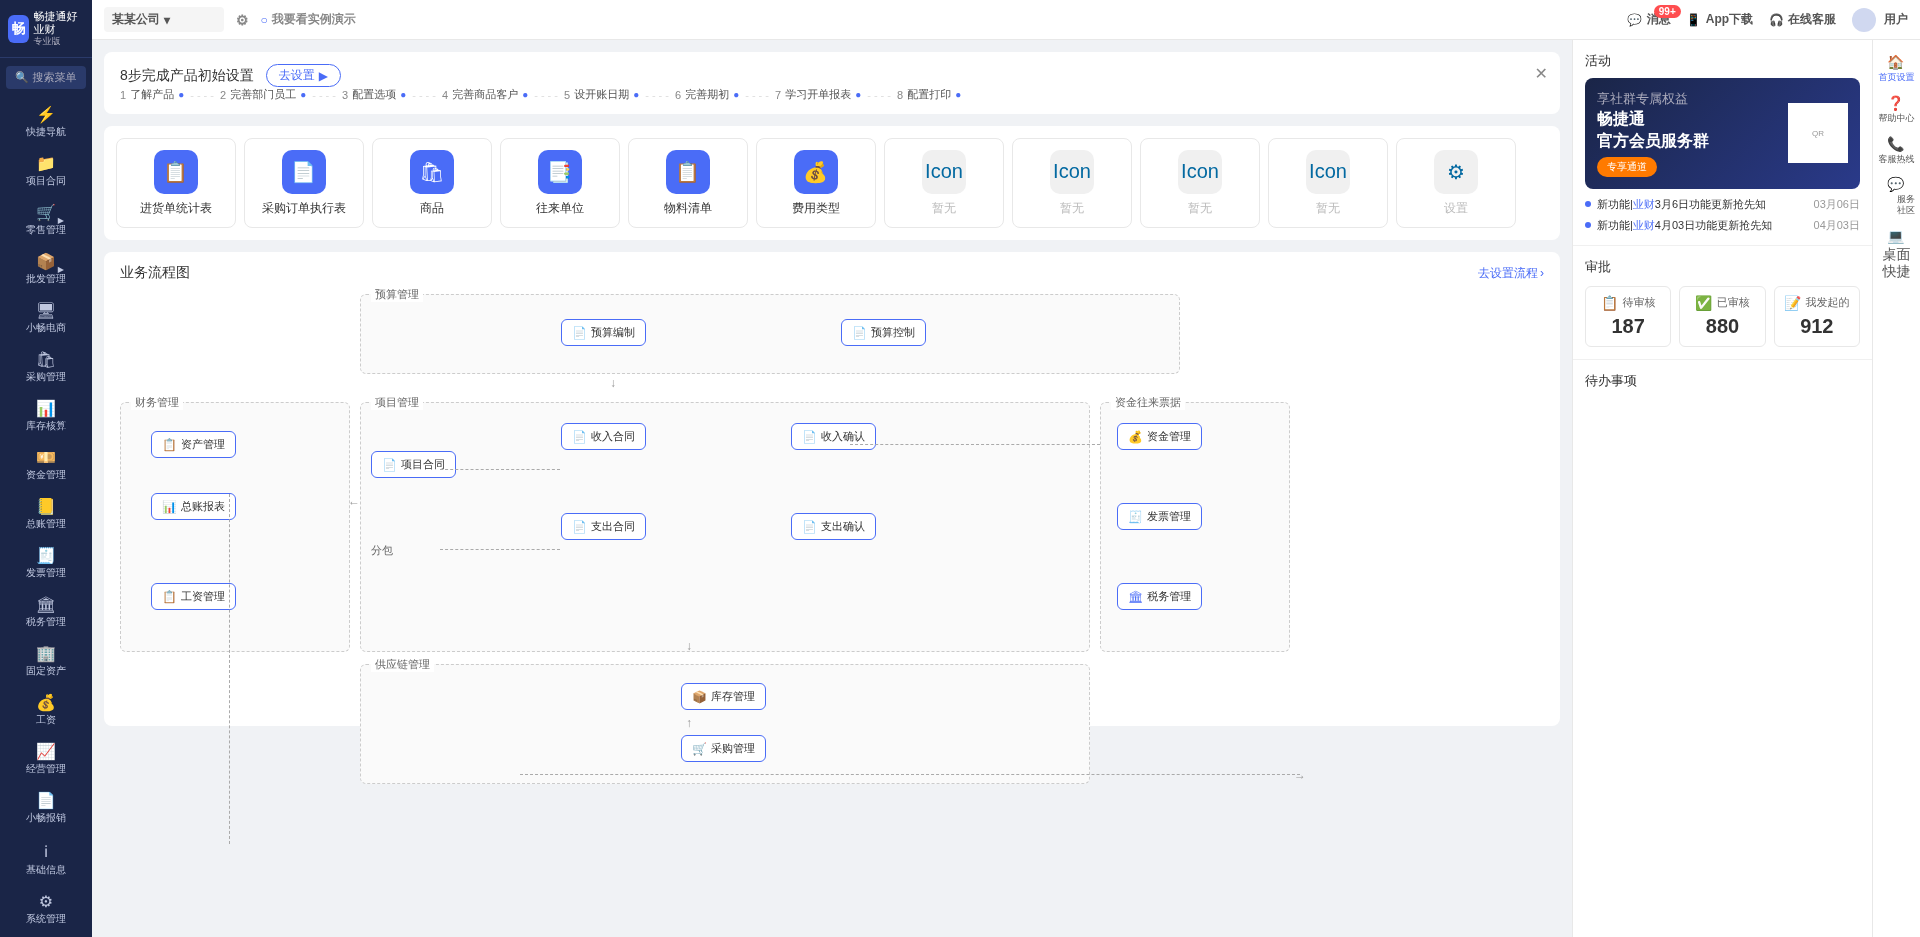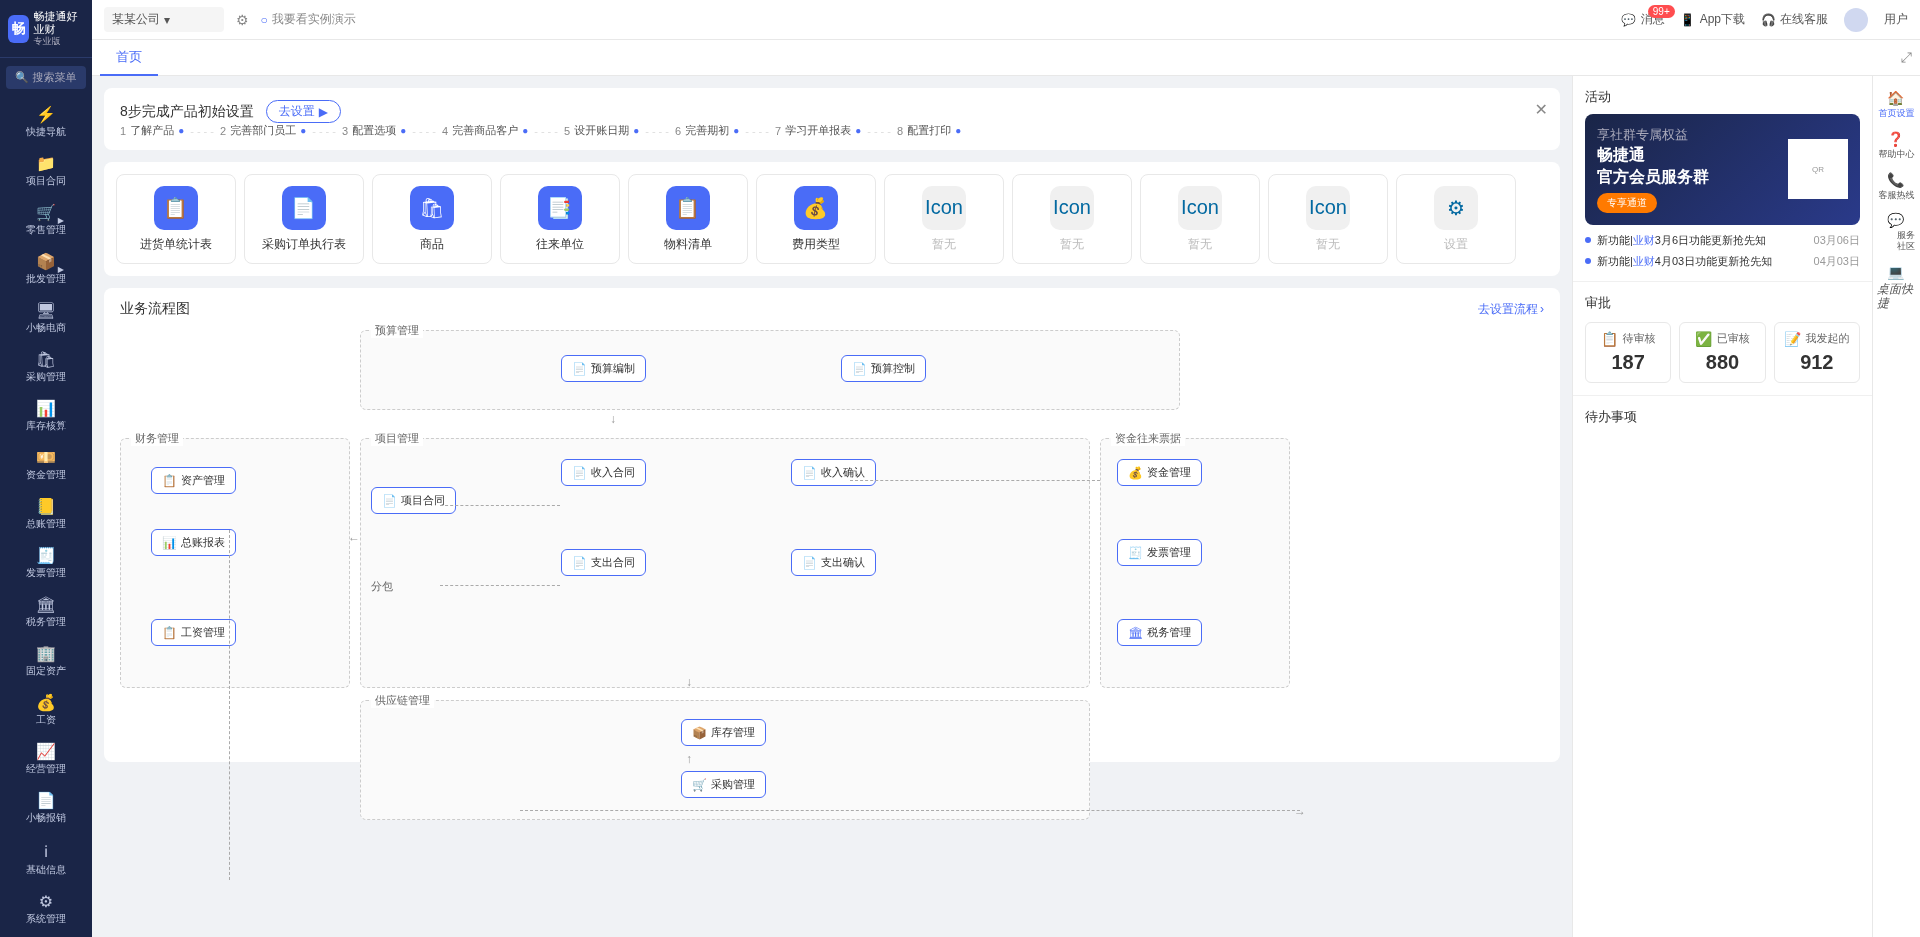--- a/index.html
+++ b/index.html
@@ -75,20 +75,21 @@
     
     .topbar {
       background: white;
       height: 40px;
       display: flex;
       align-items: center;
       padding: 8px 12px;
       border-bottom: 1px solid #e8e8e8;
       gap: 12px;
       flex-shrink: 0;
+      font-weight: bold;
     }
     .topbar-company {
       display: flex;
       align-items: center;
       gap: 4px;
       background: #f5f5f5;
       border-radius: 4px;
       padding: 4px 8px;
       cursor: pointer;
       color: #555;
@@ -112,21 +113,21 @@
       background: #ff4d4f;
       color: white;
       border-radius: 10px;
       padding: 1px 5px;
       font-size: 10px;
       position: absolute;
       top: -6px; right: -10px;
     }
     .topbar-app { display: flex; align-items: center; gap: 4px; cursor: pointer; color: #555; font-size: 12px; }
     .topbar-service { display: flex; align-items: center; gap: 4px; cursor: pointer; color: #555; font-size: 12px; }
-    .topbar-user { display: flex; align-items: center; gap: 16px; cursor: pointer; color: #555; font-size: 12px; }
+    .topbar-user { display: flex; align-items: center; gap: 8px; cursor: pointer; color: #555; font-size: 12px; }
     .user-avatar { width: 24px; height: 24px; background: #d0d8f0; border-radius: 50%; }
 
     
     .tabs-bar {
       background: white;
       height: 36px;
       display: flex;
       align-items: center;
       border-bottom: 1px solid #e8e8e8;
       flex-shrink: 0;
@@ -540,28 +541,20 @@
         <span>🎧</span>
         <span>在线客服</span>
       </div>
       <div class="topbar-user">
         <div class="user-avatar"></div>
         <span>用户</span>
       </div>
     </div>
   </div>
 
-  <div class="tabs-bar">
-    <div class="tab-item active">
-      <span>首页</span>
-    </div>
-    <div class="tabs-right">
-      <span class="fullscreen-btn">⤢</span>
-    </div>
-  </div>
 
   <div class="content-area">
 
     <div class="main-content">
 
       <div class="setup-banner">
         <div class="setup-banner-header">
           <span class="setup-title">8步完成产品初始设置</span>
           <button class="go-settings-btn">
             <span>去设置</span> ▶
@@ -817,19 +810,19 @@
           <div class="far-nav-item">
     <span class="nav-icon">📞</span>
     <span style="font-size:9px;line-height:1.2;text-align:center;">客服热线</span>
   </div>
           <div class="far-nav-item">
     <span class="nav-icon">💬</span>
     <span style="font-size:9px;line-height:1.2;text-align:center;margin-left:19px;">服务社区</span>
   </div>
           <div class="far-nav-item">
     <span class="nav-icon">💻</span>
-    <span style="font-size:12px;line-height:1.2;text-align:left;font-style:italic;">桌面快捷</span>
+    <span style="font-size:14px;line-height:1.2;text-align:center;">桌面快捷</span>
   </div>
         </div>
     </div>
 
   </div>
 </div>
 
 </body></html>

